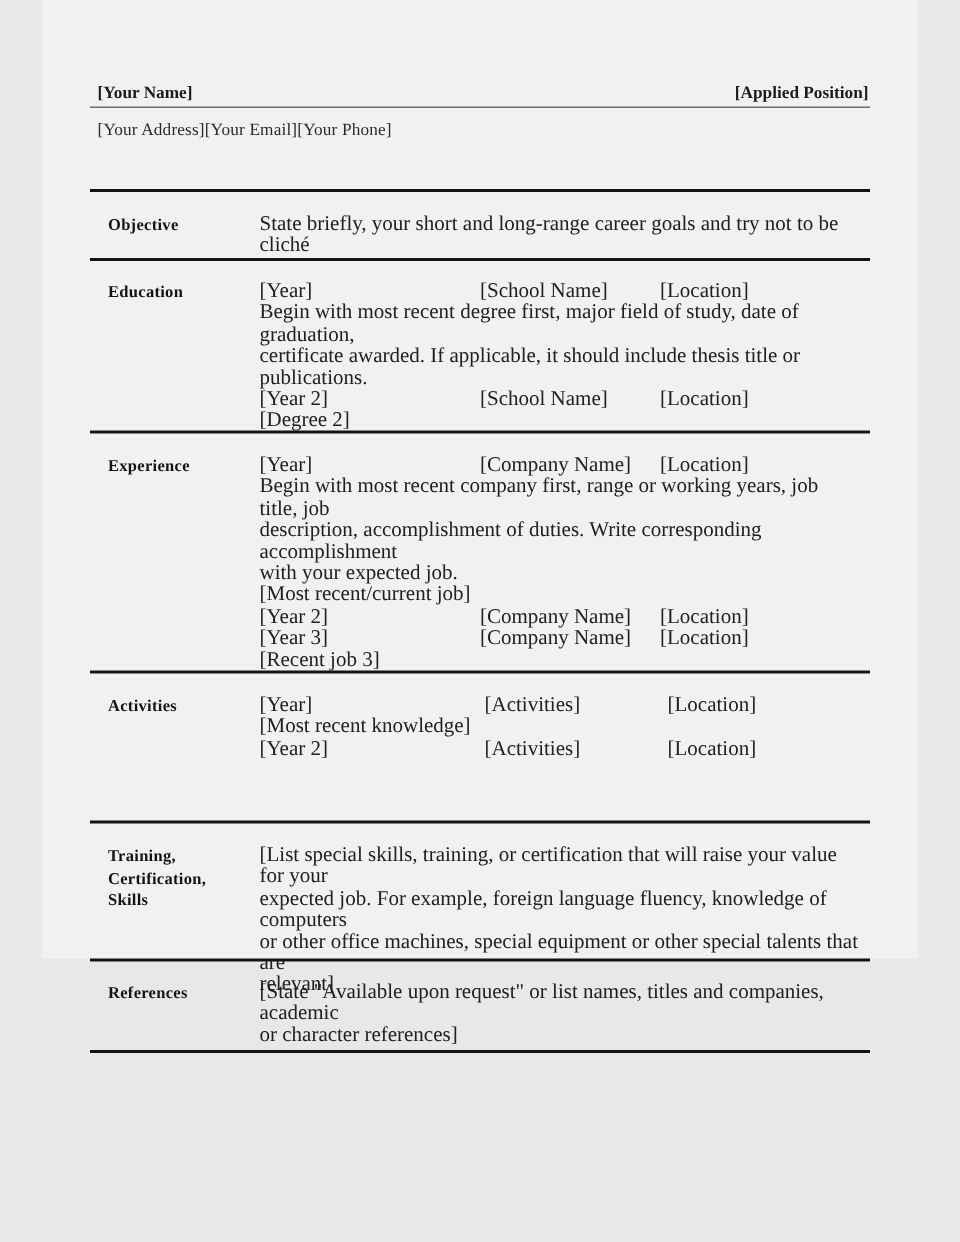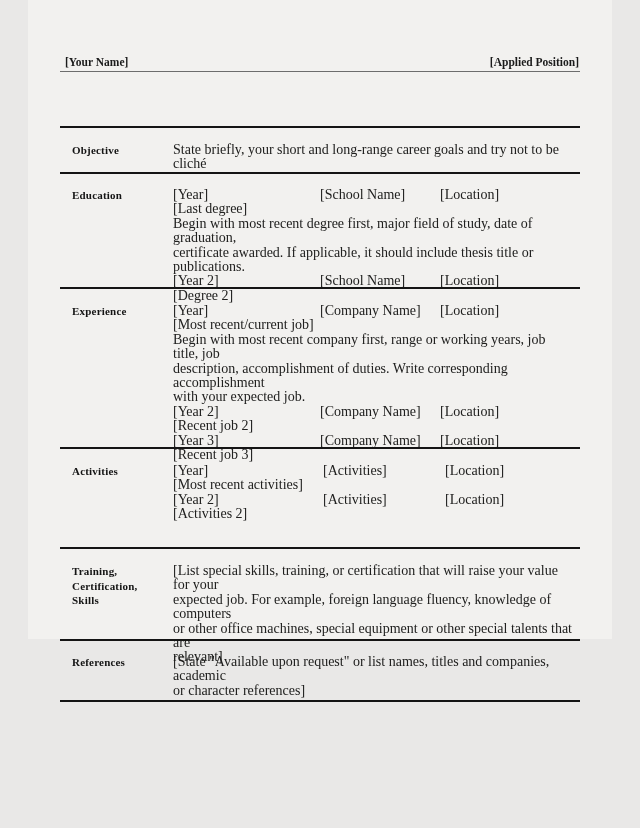--- a/index.html
+++ b/index.html
@@ -114,94 +114,92 @@
 </head>
 <body>
 
 <div id="page">
   <div id="sheet">
 
     <div class="header-row">
       <span class="hdr-name">[Your Name]</span>
       <span class="hdr-pos">[Applied Position]</span>
     </div>
+    <div class="contact-line">[Your Address][Your Email][Your Phone]</div>
 
     <div class="rule" style="top:126px;"></div>
     <div class="section" style="top:143px;">
       <div class="sec-label">Objective</div>
       <div class="sec-body">
         <p>State briefly, your short and long-range career goals and try not to be cliché</p>
       </div>
     </div>
 
     <div class="rule" style="top:172px;"></div>
     <div class="section" style="top:188px;">
       <div class="sec-label">Education</div>
       <div class="sec-body">
         <div class="cols">
           <span class="c1">[Year]</span>
           <span class="c2">[School Name]</span>
           <span class="c3">[Location]</span>
         </div>
-        <p>[Last degree]</p>
         <p>Begin with most recent degree first, major field of study, date of graduation,
 certificate awarded. If applicable, it should include thesis title or publications.</p>
         <div class="cols">
           <span class="c1">[Year 2]</span>
           <span class="c2">[School Name]</span>
           <span class="c3">[Location]</span>
         </div>
         <p>[Degree 2]</p>
       </div>
     </div>
 
     <div class="rule" style="top:287px;"></div>
     <div class="section" style="top:304px;">
       <div class="sec-label">Experience</div>
       <div class="sec-body">
         <div class="cols">
           <span class="c1">[Year]</span>
           <span class="c2">[Company Name]</span>
           <span class="c3">[Location]</span>
         </div>
-        <p>[Most recent/current job]</p>
         <p>Begin with most recent company first, range or working years, job title, job
 description, accomplishment of duties. Write corresponding accomplishment
 with your expected job.</p>
+        <p>[Most recent/current job]</p>
         <div class="cols">
           <span class="c1">[Year 2]</span>
           <span class="c2">[Company Name]</span>
           <span class="c3">[Location]</span>
         </div>
-        <p>[Recent job 2]</p>
         <div class="cols">
           <span class="c1">[Year 3]</span>
           <span class="c2">[Company Name]</span>
           <span class="c3">[Location]</span>
         </div>
         <p>[Recent job 3]</p>
       </div>
     </div>
 
     <div class="rule" style="top:447px;"></div>
     <div class="section" style="top:464px;">
       <div class="sec-label">Activities</div>
       <div class="sec-body">
         <div class="cols wide">
           <span class="c1">[Year]</span>
           <span class="c2">[Activities]</span>
           <span class="c3">[Location]</span>
         </div>
-        <p>[Most recent activities]</p>
+        <p>[Most recent knowledge]</p>
         <div class="cols wide">
           <span class="c1">[Year 2]</span>
           <span class="c2">[Activities]</span>
           <span class="c3">[Location]</span>
         </div>
-        <p>[Activities 2]</p>
       </div>
     </div>
 
     <div class="rule" style="top:547px;"></div>
     <div class="section" style="top:564px;">
       <div class="sec-label">
         <div>Training,</div>
         <div>Certification,</div>
         <div>Skills</div>
       </div>

